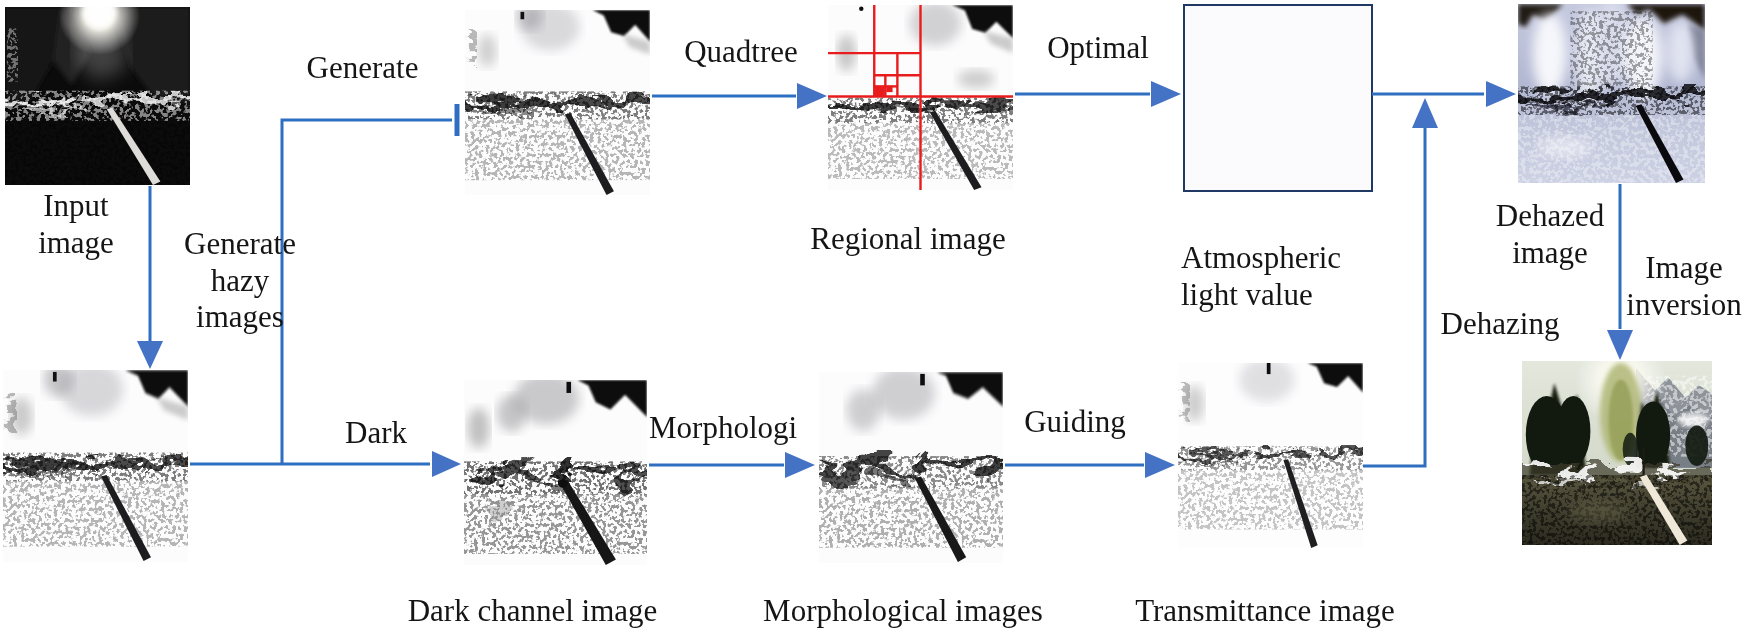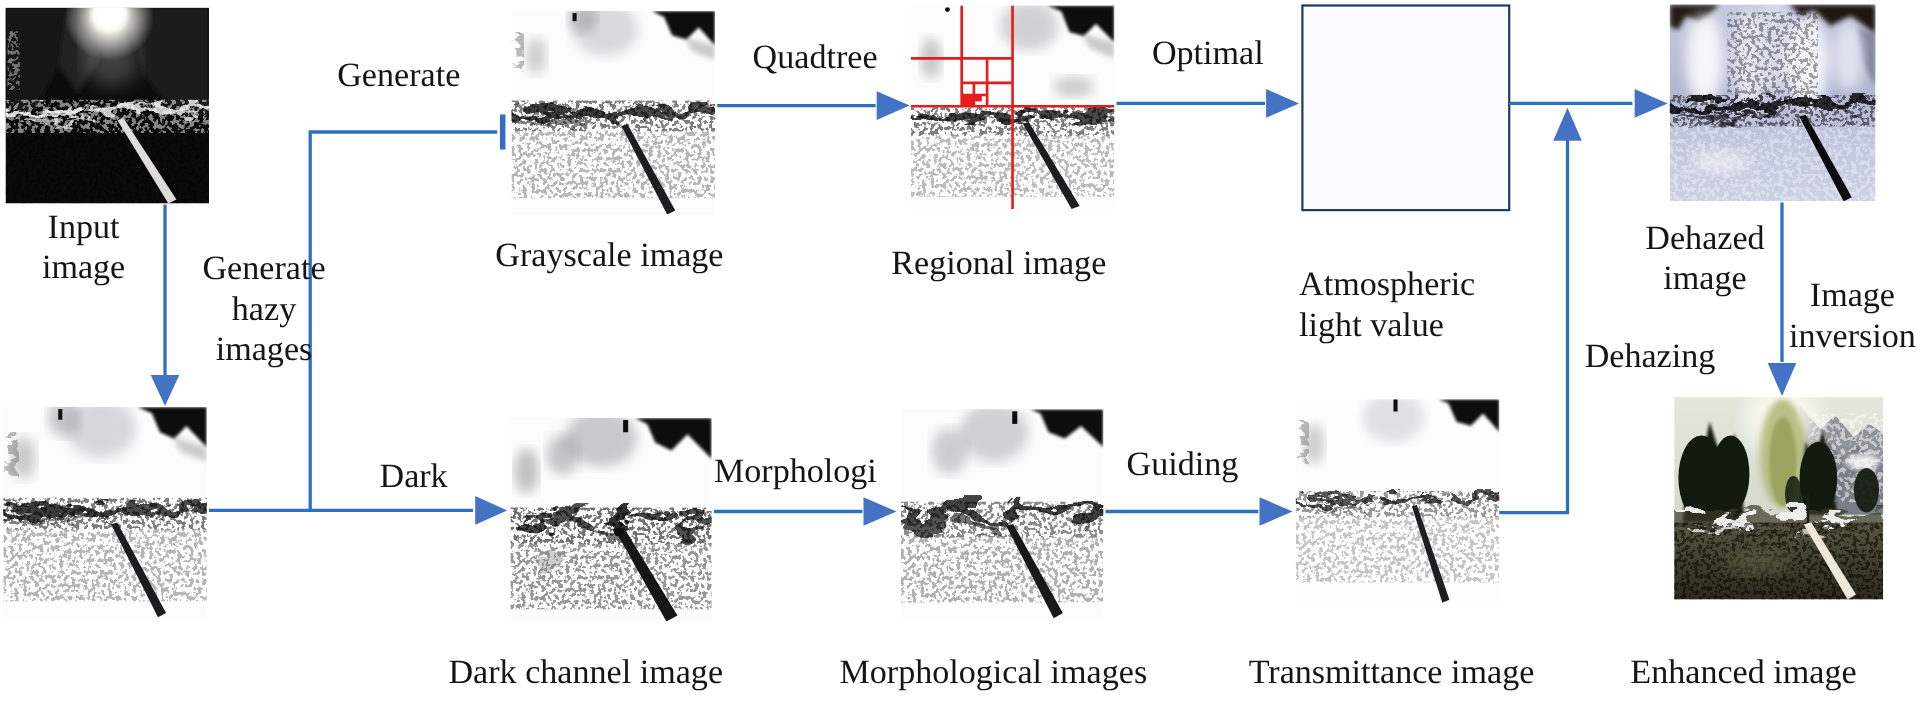--- a/index.html
+++ b/index.html
@@ -348,32 +348,30 @@
       <polygon points="1607,330 1633,330 1620,360"></polygon>
     </g>
   </svg>
 
   <div class="cap c-input">Input
 image</div>
   <div class="elabel c-generate">Generate
 hazy
 images</div>
   <div class="elabel c-grayscale-edge">Generate</div>
-  <div class="cap c-grayimg">Grayscale image</div>
   <div class="elabel c-quadtree">Quadtree</div>
   <div class="cap c-region">Regional image</div>
   <div class="elabel c-optimal">Optimal</div>
   <div class="cap left c-atmos">Atmospheric
 light value</div>
   <div class="cap c-dehazed">Dehazed
 image</div>
   <div class="elabel c-inversion">Image
 inversion</div>
   <div class="elabel c-dehazing">Dehazing</div>
   <div class="elabel c-dark">Dark</div>
   <div class="elabel c-morphologi">Morphologi</div>
   <div class="elabel c-guiding">Guiding</div>
   <div class="cap c-darkch">Dark channel image</div>
   <div class="cap c-morph">Morphological images</div>
   <div class="cap c-trans">Transmittance image</div>
-  <div class="cap c-enh">Enhanced image</div>
 
 </div>
 
 </body></html>

